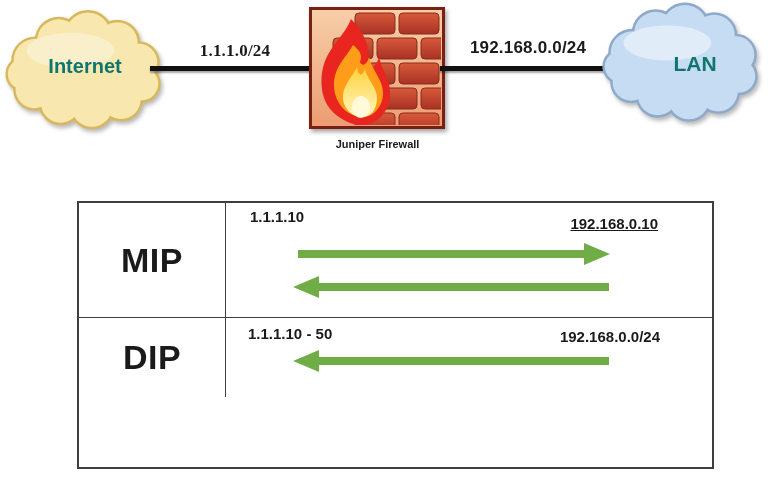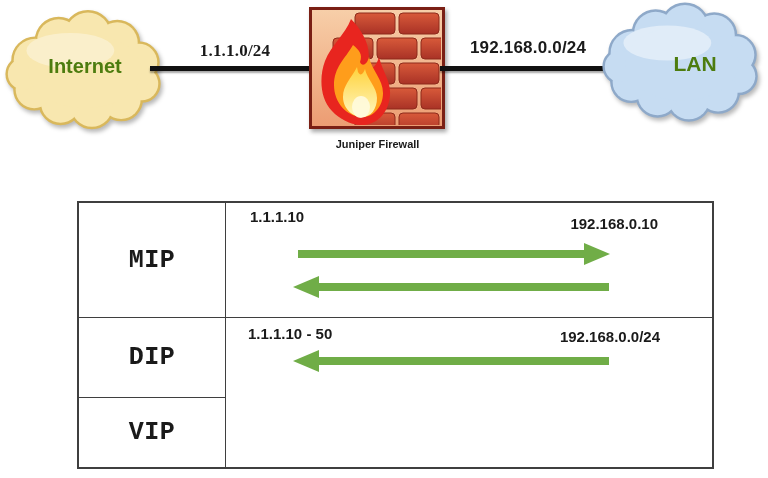--- a/index.html
+++ b/index.html
@@ -3,37 +3,37 @@
 <meta charset="utf-8">
 <style>
   html,body{margin:0;padding:0;background:#fff;}
   .canvas{
     position:relative;width:768px;height:478px;background:#ffffff;overflow:hidden;
     font-family:"Liberation Sans",sans-serif;color:#1a1a1a;
   }
   .abs{position:absolute;}
   
   .cloud-svg{filter:drop-shadow(2px 3px 2px rgba(0,0,0,0.28));}
-  .cloud-label{font-weight:bold;text-align:center;color:#4d7c0f;}
+  .cloud-label{font-weight:bold;text-align:center;color:#0f766e;}
   .link-line{height:5px;background:var(--link-line,#111);box-shadow:0 2px 2px rgba(0,0,0,0.35);}
   .link-label{font-weight:bold;font-size:17px;text-align:center;letter-spacing:0.2px;}
   .fw-svg{filter:drop-shadow(2px 3px 2px rgba(0,0,0,0.35));}
   .fw-label{font-weight:bold;font-size:11px;text-align:center;}
   
   .nat-table{
     left:77px;top:201px;width:637px;height:268px;
     border:2px solid var(--table-border,#3f3f3f);box-sizing:border-box;
     display:grid;grid-template-columns:147px 1fr;grid-template-rows:114px 80px 70px;
     background:#fff;
   }
   .nat-cell{position:relative;box-sizing:border-box;}
   .nat-type{
     border-right:1.5px solid var(--table-border,#3f3f3f);
     display:flex;align-items:center;justify-content:center;
-    font-weight:bold;font-size:25px;letter-spacing:0.5px;font-family:Liberation Mono, monospace;
+    font-weight:bold;font-size:34px;letter-spacing:0.5px;
   }
   .row2{border-top:1.5px solid var(--table-border,#3f3f3f);}
   .ip-text{position:absolute;font-weight:bold;font-size:15px;white-space:nowrap;text-align:right;}
   
   .g-arrow{position:absolute;height:22px;}
   .g-arrow .shaft{position:absolute;top:7px;height:8px;background:var(--arrow-green,#70AD47);}
   .g-arrow .head{position:absolute;top:0;width:0;height:0;
     border-top:11px solid transparent;border-bottom:11px solid transparent;}
   .g-arrow.right .shaft{left:0;right:24px;}
   .g-arrow.right .head{right:0;border-left:26px solid var(--arrow-green,#70AD47);}
@@ -155,37 +155,36 @@
     </g>
     <ellipse cx="70" cy="42" rx="45" ry="18" fill="#ffffff" opacity="0.45"></ellipse>
   </svg>
   <div class="abs cloud-label" style="left:640px;top:52px;width:110px;font-size:21px;">LAN</div>
 
   <div class="abs nat-table">
 
     <div class="nat-cell nat-type">MIP</div>
     <div class="nat-cell">
       <div class="ip-text" style="left:24px;top:5px;">1.1.1.10</div>
-      <div class="ip-text" style="right:54px;top:12px;">192.168.0.10</div>
+      <div class="ip-text" style="right:54px;top:12px;text-decoration:underline;">192.168.0.10</div>
       <div class="g-arrow right" style="left:72px;top:40px;width:312px;">
         <div class="shaft"></div>
           <div class="head"></div>
       </div>
       <div class="g-arrow left" style="left:67px;top:73px;width:316px;">
         <div class="shaft"></div>
           <div class="head"></div>
       </div>
     </div>
 
     <div class="nat-cell nat-type row2">DIP</div>
     <div class="nat-cell row2">
       <div class="ip-text" style="left:22px;top:7px;">1.1.1.10 - 50</div>
       <div class="ip-text" style="right:52px;top:10px;">192.168.0.0/24</div>
       <div class="g-arrow left" style="left:67px;top:32px;width:316px;">
         <div class="shaft"></div>
           <div class="head"></div>
       </div>
     </div>
 
-    <div class="nat-cell nat-type row2">VIP</div>
 
   </div>
 </div>
 
 </body></html>

